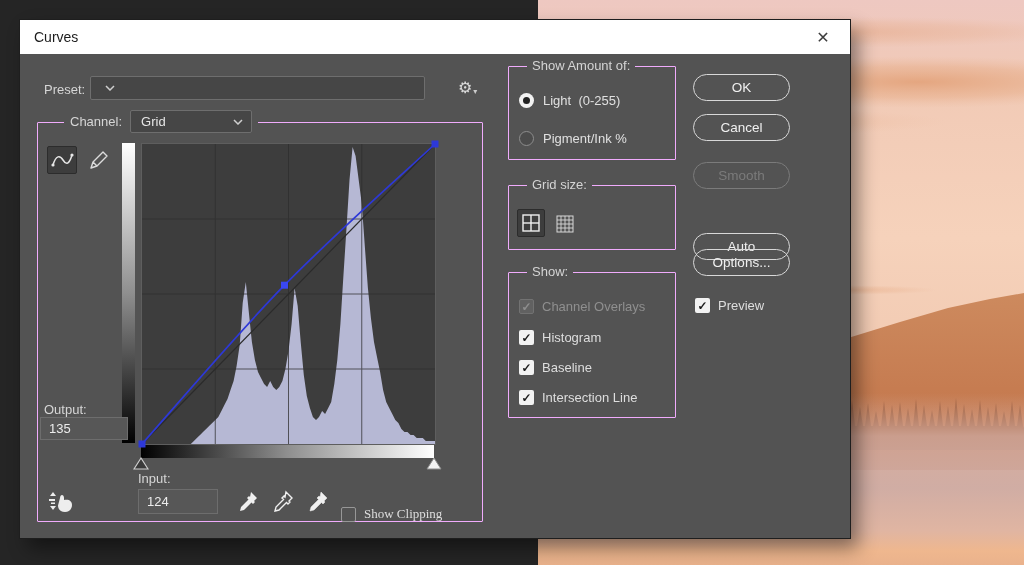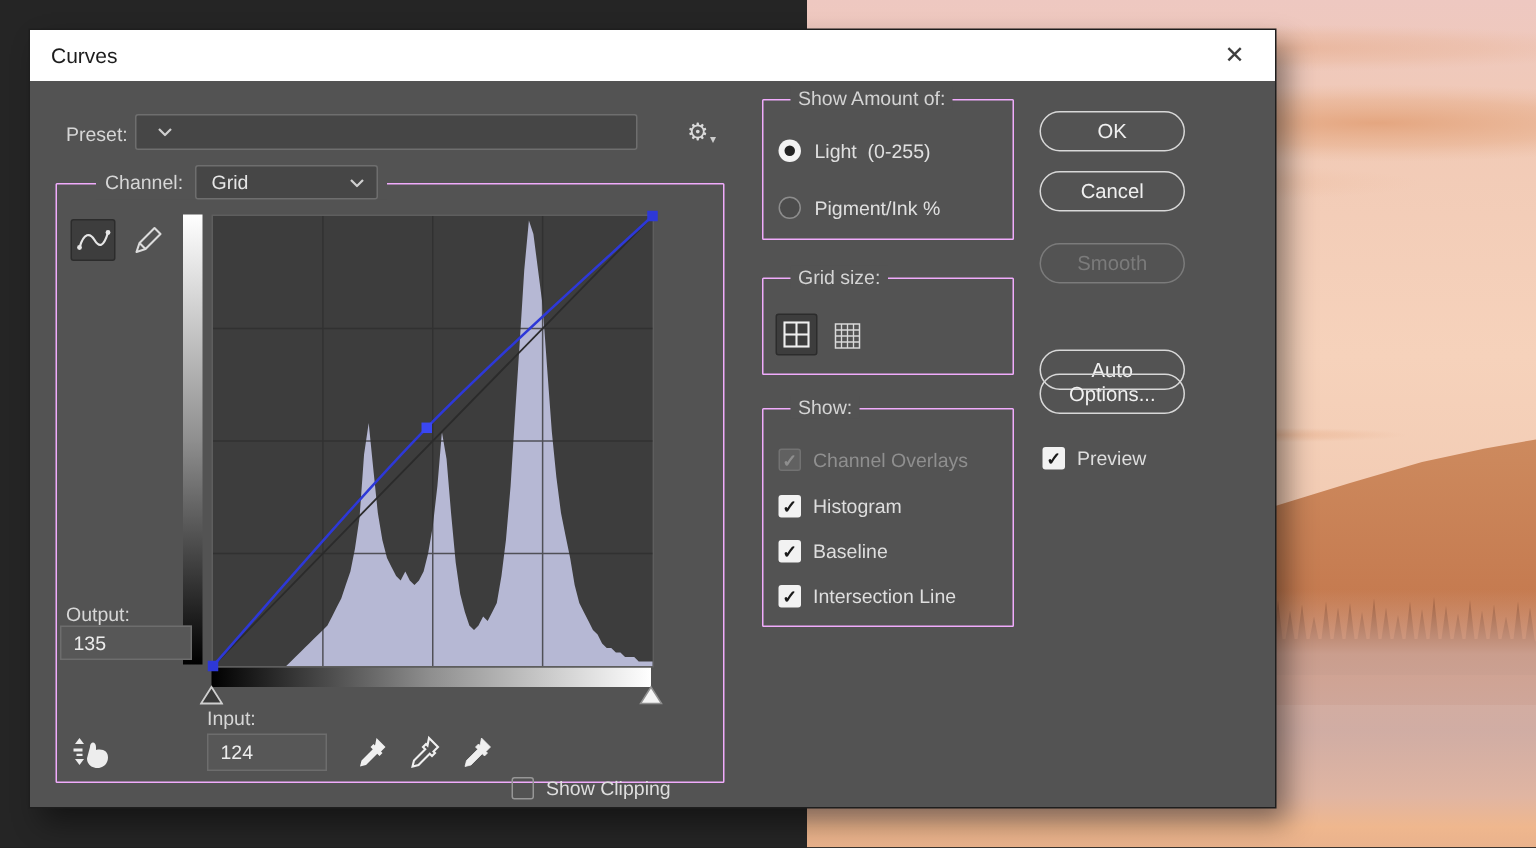--- a/index.html
+++ b/index.html
@@ -218,21 +218,21 @@
         <svg width="22" height="22">
           <path d="M14,2 l6,6 -3,3 1,1 -2,2 -1.5,-1.5 L7,20 3,21 4,17 L11.5,9.5 10,8 12,6 13,7 Z" fill="none" stroke="#f0f0f0" stroke-width="1.4"></path>
         </svg>
       </div>
       <div style="position:absolute; left:287px; top:436px;">
         <svg width="22" height="22">
           <path d="M14,2 l6,6 -3,3 1,1 -2,2 -1.5,-1.5 L7,20 3,21 4,17 L11.5,9.5 10,8 12,6 13,7 Z" fill="#f0f0f0" stroke="#f0f0f0" stroke-width="0.5"></path>
         </svg>
       </div>
 
-      <div class="chk off" style="left:321px; top:464px;">
+      <div class="chk off" style="left:321px; top:452px;font-family:Liberation Serif, serif;">
         <span class="box"></span>
         <span class="clbl">Show Clipping</span>
       </div>
 
       <div class="groupbox" style="left:488px; top:12px; width:168px; height:94px;">
         <span class="legend">Show Amount of:</span>
         <div class="radio-row" style="left:10px; top:26px;">
           <span class="radio on"></span>
           <span class="rlbl">Light  (0-255)</span>
         </div>

